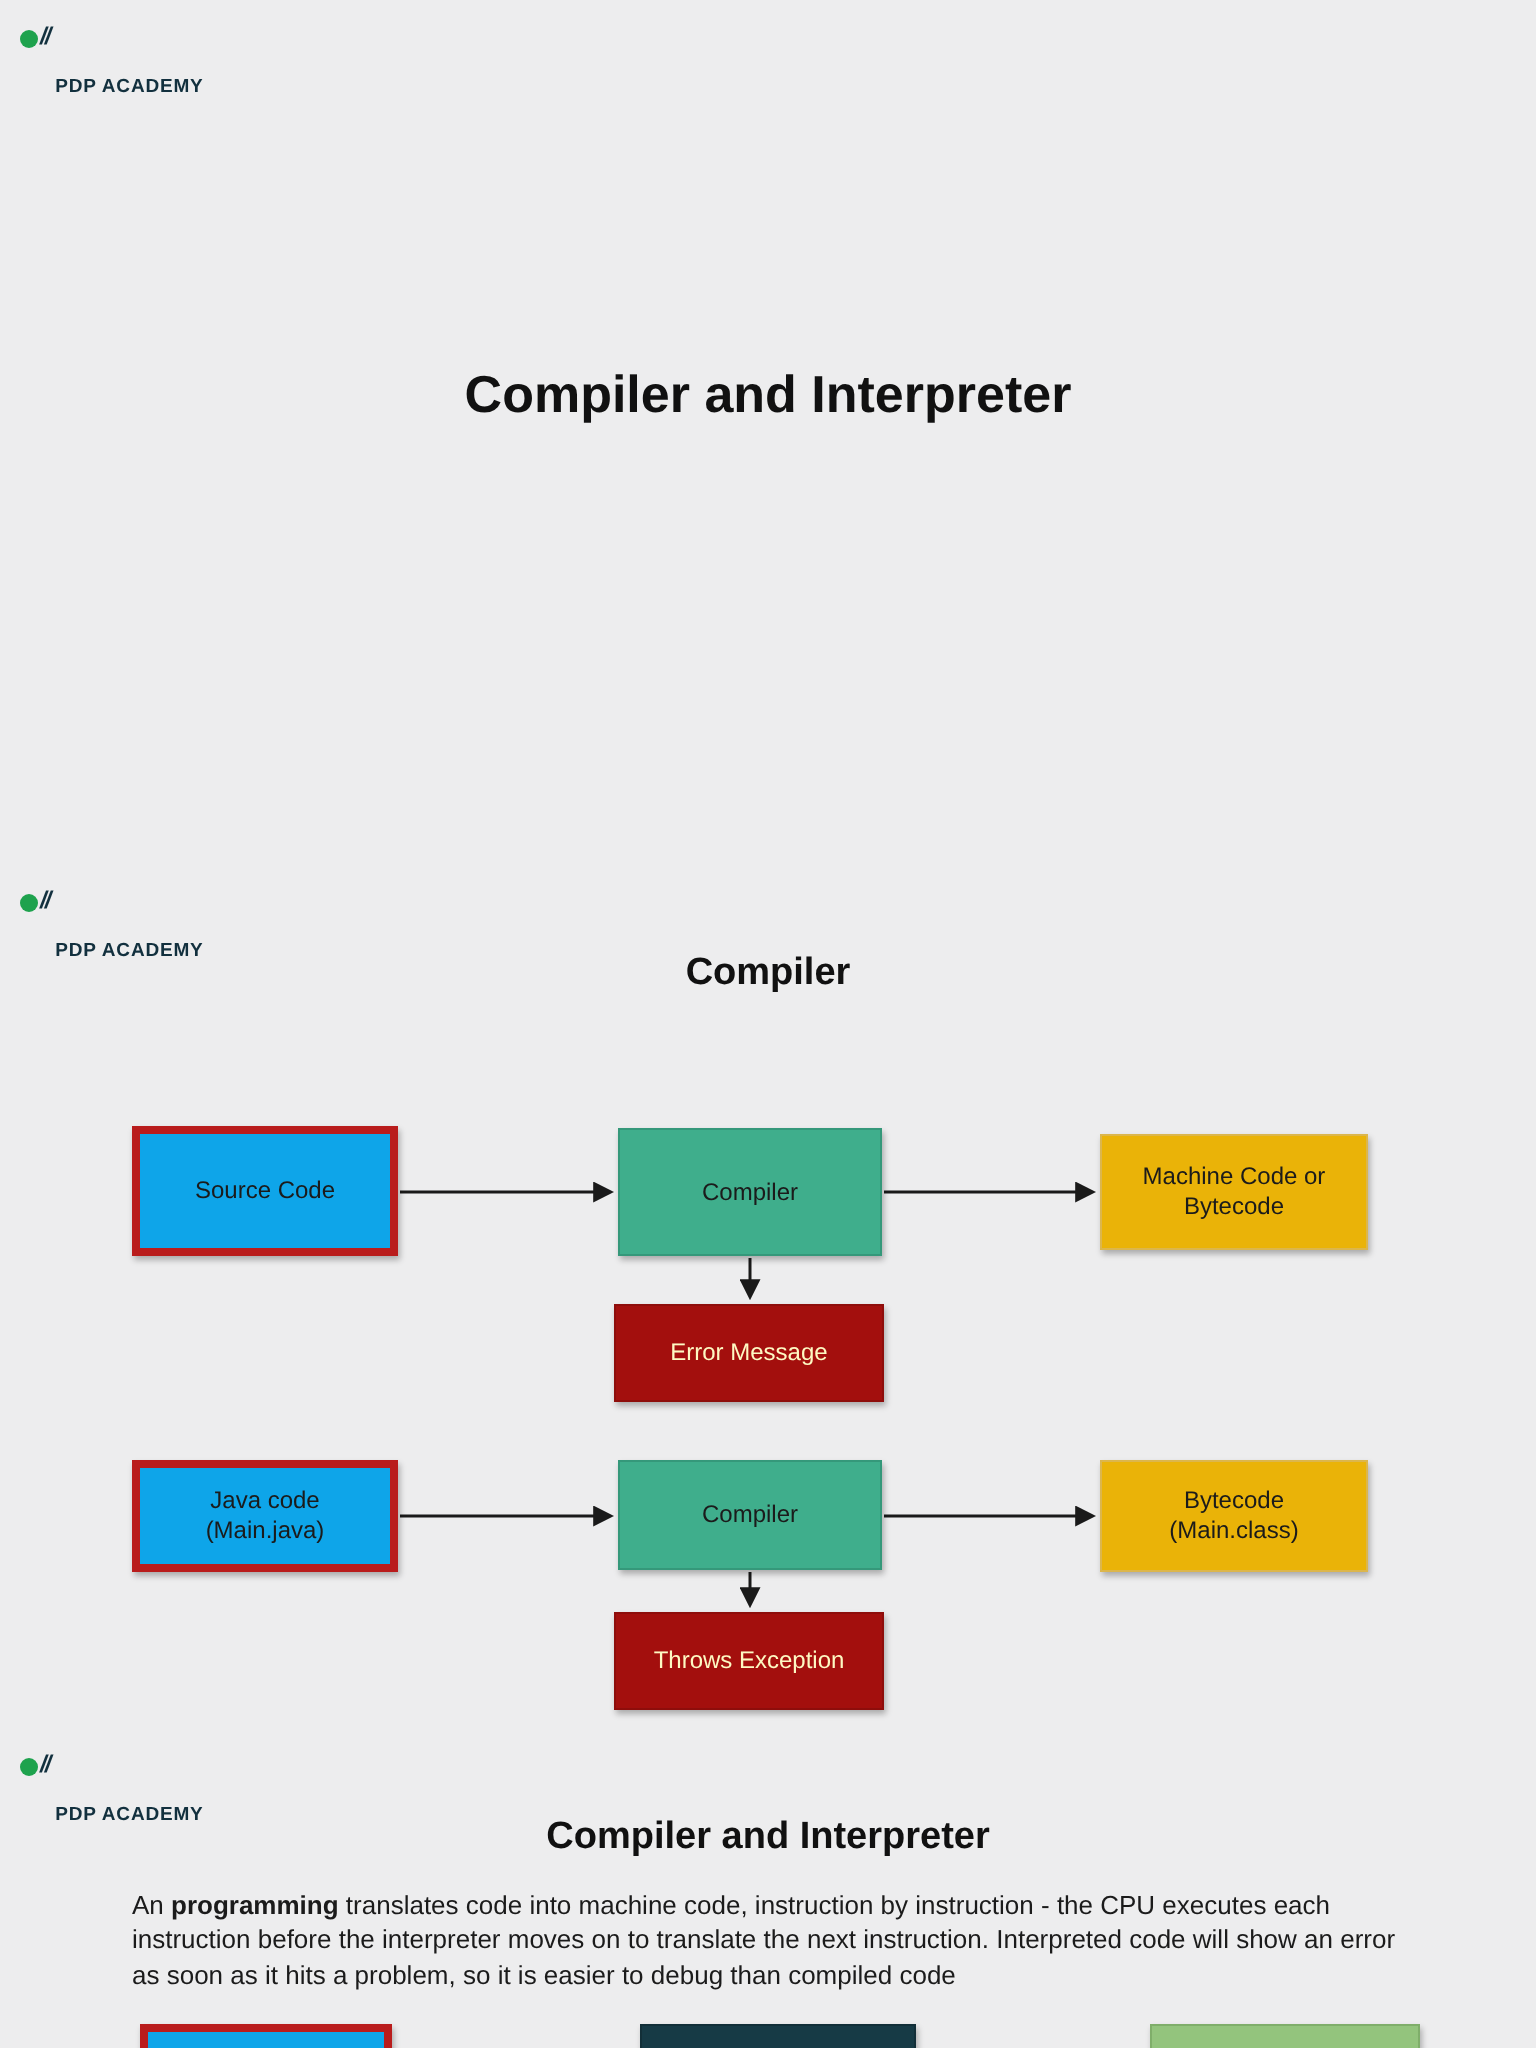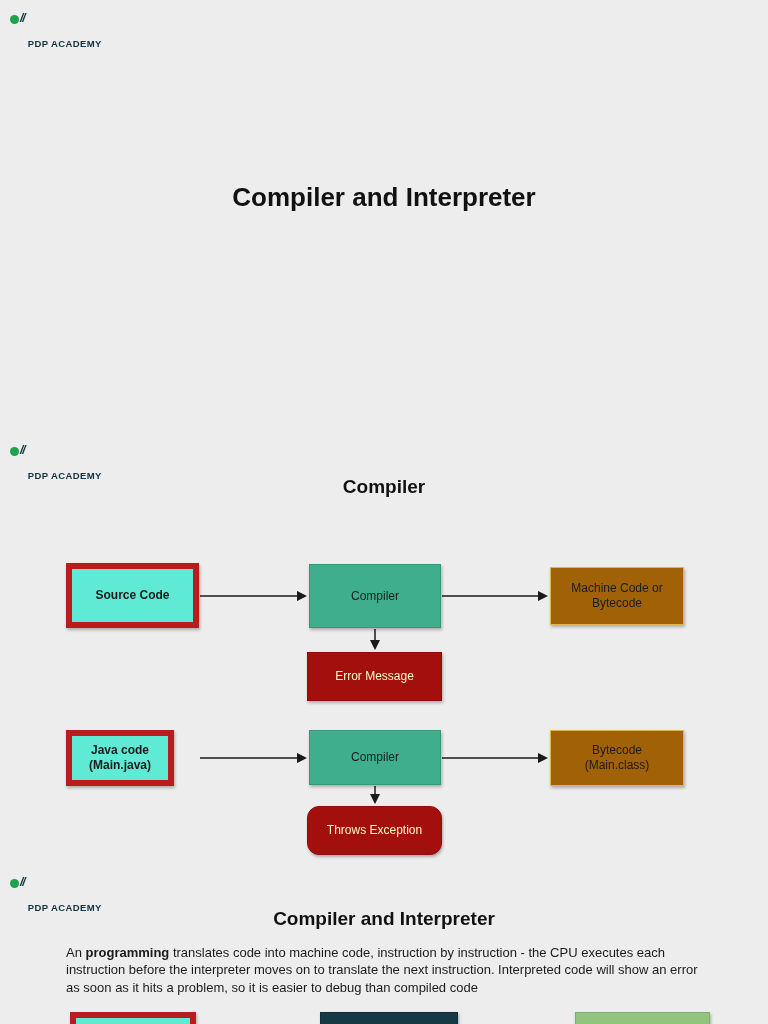--- a/index.html
+++ b/index.html
@@ -29,36 +29,36 @@
     font-size:19px;font-weight:bold;color:#111;}
   .para{position:absolute;margin:0;font-size:13px;line-height:17.4px;color:#1b1b1b;}
   .slide2 .para{top:81px;left:73px;width:620px;}
   .slide3 .para{top:80px;left:66px;width:646px;}
   .para b{font-weight:bold;}
 
   
   .box{position:absolute;display:flex;align-items:center;justify-content:center;
     text-align:center;font-size:12px;line-height:15px;white-space:pre-line;
     box-shadow:1px 2px 3px rgba(0,0,0,0.28);box-sizing:border-box;color:#1b1b1b;}
-  .box.blue{background:#5eead4;border:6px solid #b91c1c;font-weight:bold;}
+  .box.blue{background:#0ea5e9;border:4px solid #b91c1c;}
   .box.green{background:#3fae8c;border:1px solid #35987a;}
-  .box.yellow{background:#a16207;border:1px solid #dcb64c;}
+  .box.yellow{background:#eab308;border:1px solid #dcb64c;}
   .box.red{background:#a30f0d;border:1px solid #8e0d0b;color:#fef9c3;}
   .box.teal{background:#163a45;border:1px solid #122f38;}
   .box.lgreen{background:#93c47d;border:1px solid #7fae6a;}
 
   
   .b-source   {left:66px; top:131px;width:133px;height:65px;}
   .b-compiler1{left:309px;top:132px;width:132px;height:64px;}
   .b-output1  {left:550px;top:135px;width:134px;height:58px;}
   .b-error1   {left:307px;top:220px;width:135px;height:49px;}
-  .b-java     {left:66px; top:298px;width:108px;height:56px;}
+  .b-java     {left:66px; top:298px;width:133px;height:56px;}
   .b-compiler2{left:309px;top:298px;width:132px;height:55px;}
   .b-output2  {left:550px;top:298px;width:134px;height:56px;}
-  .b-error2   {left:307px;top:374px;width:135px;height:49px;border-radius:12px;}
+  .b-error2   {left:307px;top:374px;width:135px;height:49px;}
 
   
   .b-cut-blue {left:70px; top:148px;width:126px;height:55px;}
   .b-cut-teal {left:320px;top:148px;width:138px;height:55px;}
   .b-cut-green{left:575px;top:148px;width:135px;height:55px;}
 
   .arrows{position:absolute;left:0;top:0;width:768px;height:432px;pointer-events:none;}
 </style>
 </head>
 <body>

